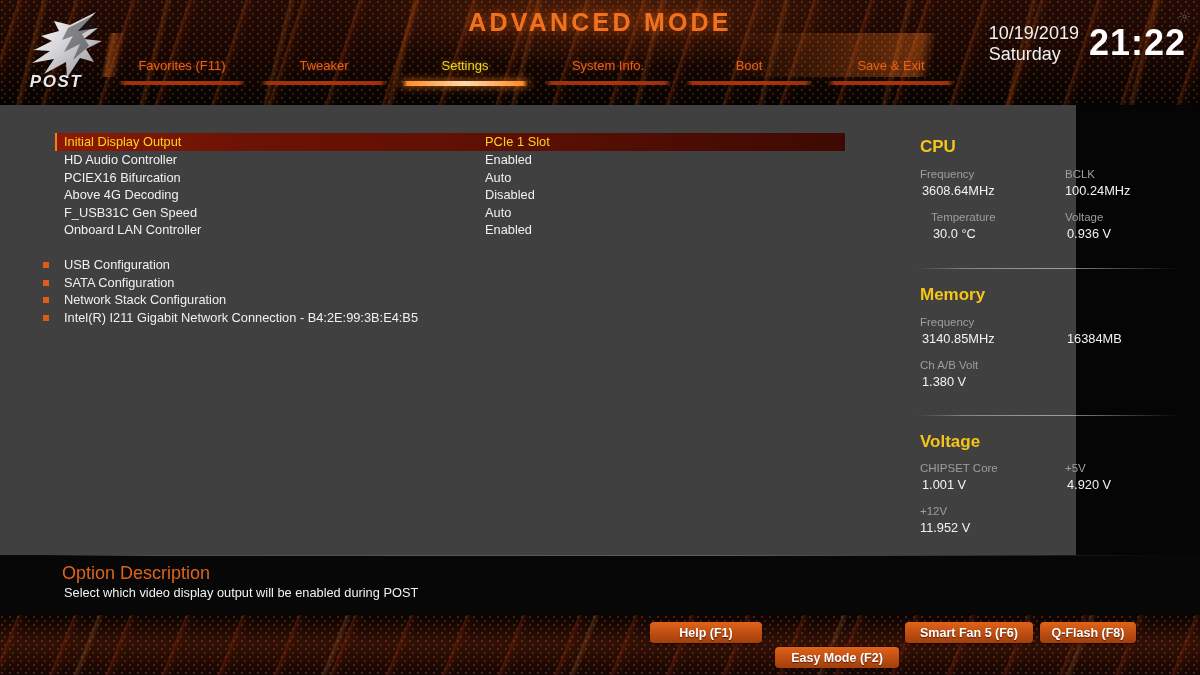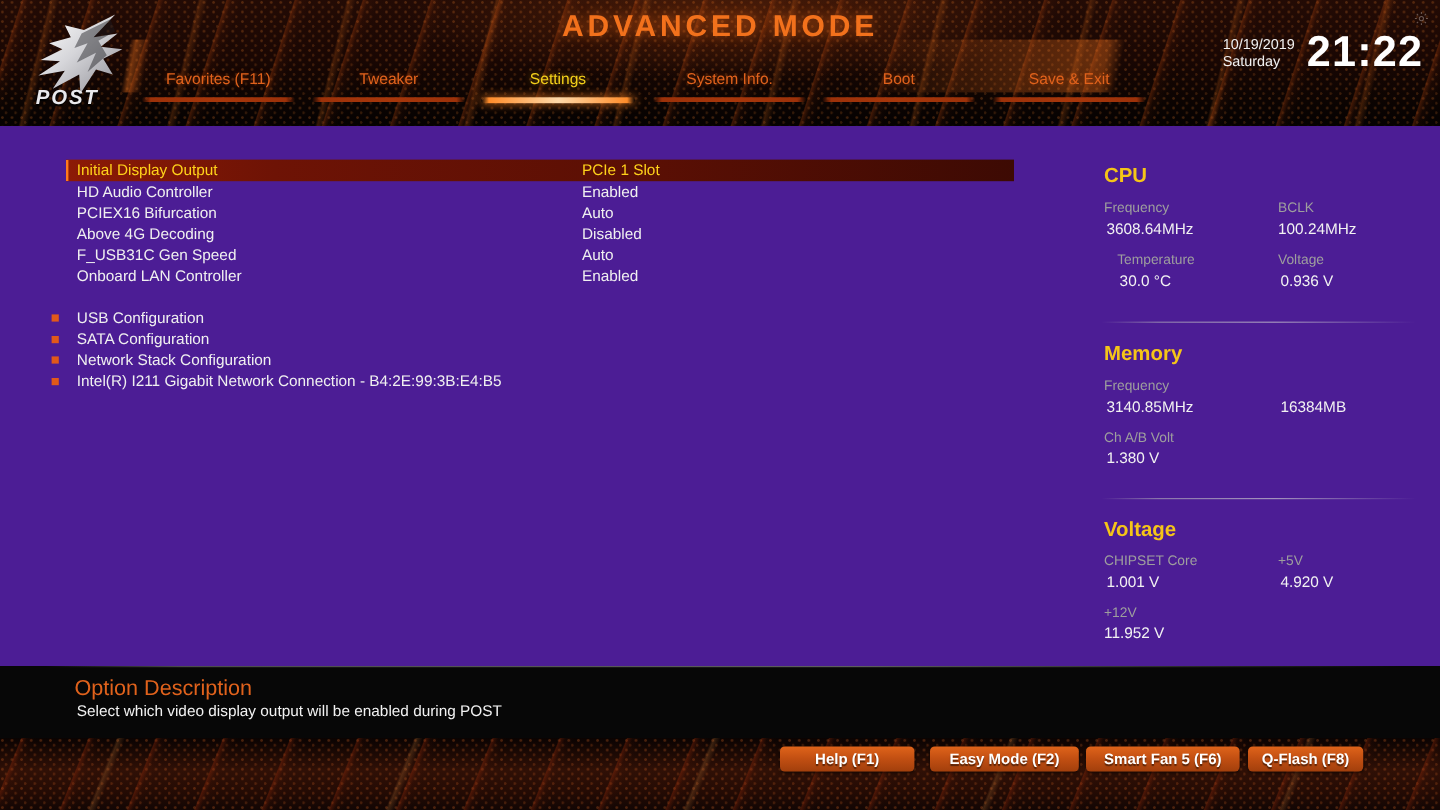--- a/index.html
+++ b/index.html
@@ -57,21 +57,21 @@
     font-size:25px; font-weight:bold; letter-spacing:3.2px;
     color:#f2711c;
     text-shadow:0 0 10px rgba(255,110,20,0.55);
   }
   .adv-mode span { letter-spacing:3.2px; }
 
   .clock {
     position:absolute; right:14px; top:18px; height:52px;
     display:flex; align-items:center; gap:10px;
   }
-  .clock-date { text-align:left; line-height:1.18; font-size:12px; color:#f1f1f1; }
+  .clock-date { text-align:left; line-height:1.18; font-size:18px; color:#f1f1f1; }
   .clock-time {
     font-size:36px; font-weight:bold; color:#ffffff; letter-spacing:1px;
     line-height:1; padding-bottom:2px;
   }
   .gear-tr { position:absolute; right:9px; top:9px; opacity:0.45; }
 
   
   .nav { position:absolute; left:0; top:58px; width:1200px; height:40px; }
   .tab {
     position:absolute; top:0; height:34px; text-align:center;
@@ -86,21 +86,21 @@
     background:linear-gradient(90deg, rgba(150,45,8,0) 0%, #9c3109 6%, #a8370b 50%, #9c3109 94%, rgba(150,45,8,0) 100%);
   }
   .tab.active .tab-label { color:#f3d11a; text-shadow:0 0 6px rgba(240,190,20,0.5); }
   .tab.active .tab-bar {
     background:linear-gradient(90deg, rgba(255,120,25,0) 0%, #ff8c2a 5%, #ffd9a8 50%, #ff8c2a 95%, rgba(255,120,25,0) 100%);
     box-shadow:0 0 8px rgba(255,130,30,0.85);
     height:5px;
   }
 
   
-  .body-area { position:absolute; left:0; top:105px; width:1200px; height:450px; background:#4c1d95; }
+  .body-area { position:absolute; left:0; top:105px; width:1076px; height:450px; background:#404040; }
 
   .main-pane { position:absolute; left:0; top:0; width:900px; height:450px; }
 
   .opt-row { position:absolute; left:55px; width:790px; height:18px; }
   .opt-row .opt-name {
     position:absolute; left:9px; top:0; font-size:12.8px; color:#f0f0f0; line-height:18px;
     white-space:nowrap;
   }
   .opt-row .opt-val {
     position:absolute; left:430px; top:0; font-size:12.8px; color:#f0f0f0; line-height:18px;
@@ -344,21 +344,21 @@
   <div class="desc-area">
     <div class="desc-top-line"></div>
     <div class="desc-title">Option Description</div>
     <div class="desc-text">Select which video display output will be enabled during POST</div>
   </div>
 
   <div class="footer" id="footer">
       <div class="fbtn" style="left: 650px; width: 112px;">
         <span>Help (F1)</span>
       </div>
-      <div class="fbtn" style="left: 775px; width: 124px;">
+      <div class="fbtn" style="left: 775px; width: 124px; margin-top: 25px;">
         <span>Easy Mode (F2)</span>
       </div>
       <div class="fbtn" style="left: 905px; width: 128px;">
         <span>Smart Fan 5 (F6)</span>
       </div>
       <div class="fbtn" style="left: 1040px; width: 96px;">
         <span>Q-Flash (F8)</span>
       </div>
     </div>
 

